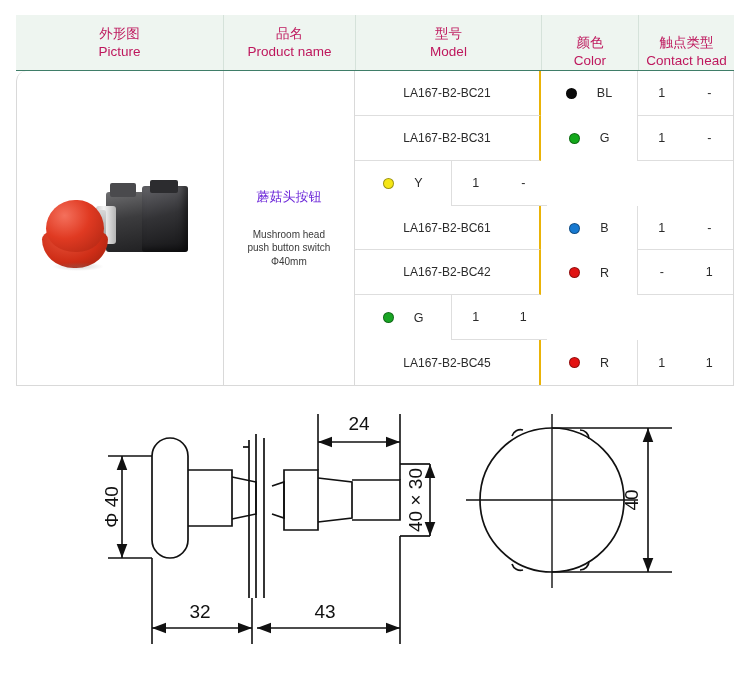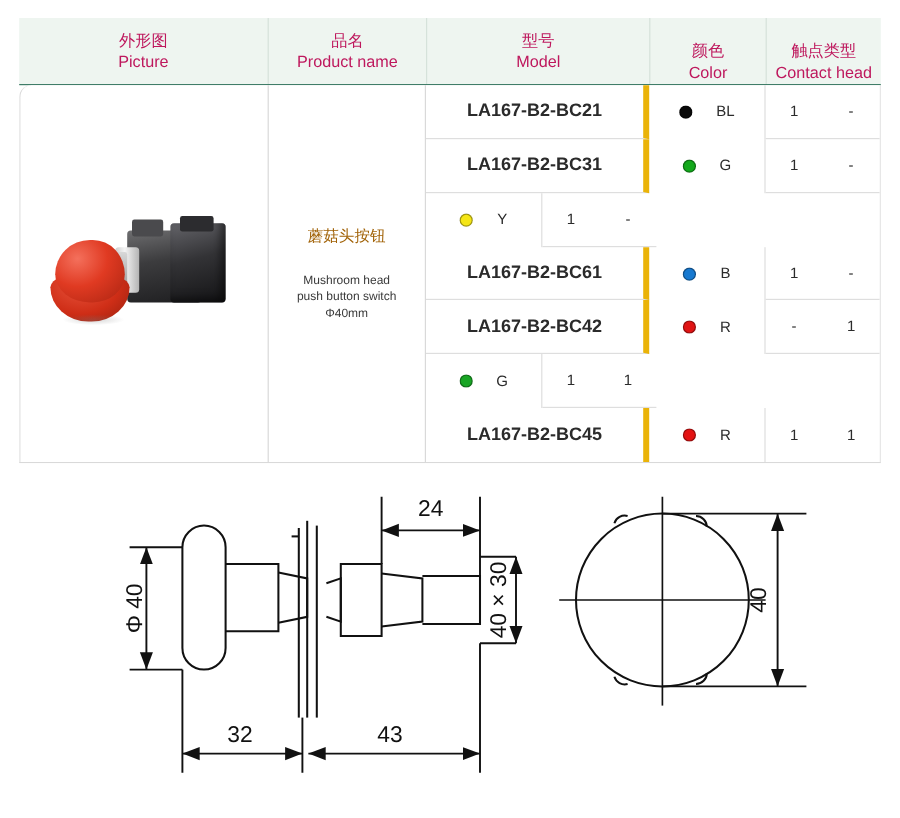--- a/index.html
+++ b/index.html
@@ -67,40 +67,39 @@
   
   .cell-name {
     width: 132px;
     border-right: 1px solid #d9d9d9;
     display: flex; flex-direction: column;
     align-items: center; justify-content: center;
     text-align: center;
     padding: 0 4px;
   }
   .cell-name .pn-cn {
-    font-size: 13px; color: #a16207; margin-bottom: 22px;
+    font-size: 13px; color: #6d28d9; margin-bottom: 22px;
   }
   .cell-name .pn-en {
     font-size: 10px; color: #3a3a3a; line-height: 1.35;
   }
 
   
   .rows-wrap { display: flex; flex: 1; flex-direction: column; }
   .srow {
     flex: 1;
     display: flex;
     align-items: stretch;
   }
   .c-model {
     width: 186px;
     display: flex; align-items: center; justify-content: center;
-    font-size: 15px; color: #2b2b2b;
+    font-size: 12px; color: #2b2b2b;
     border-bottom: 1px solid #dedede;
-    border-right: 5px solid #eab308;
-    font-weight: bold;
+    border-right: 2px solid #eab308;
   }
   .c-color {
     width: 97px;
     display: flex; align-items: center; justify-content: center;
     gap: 20px;
     font-size: 12.5px;
     border-right: 1px solid #dedede;
   }
   .c-ct {
     width: 95px;

